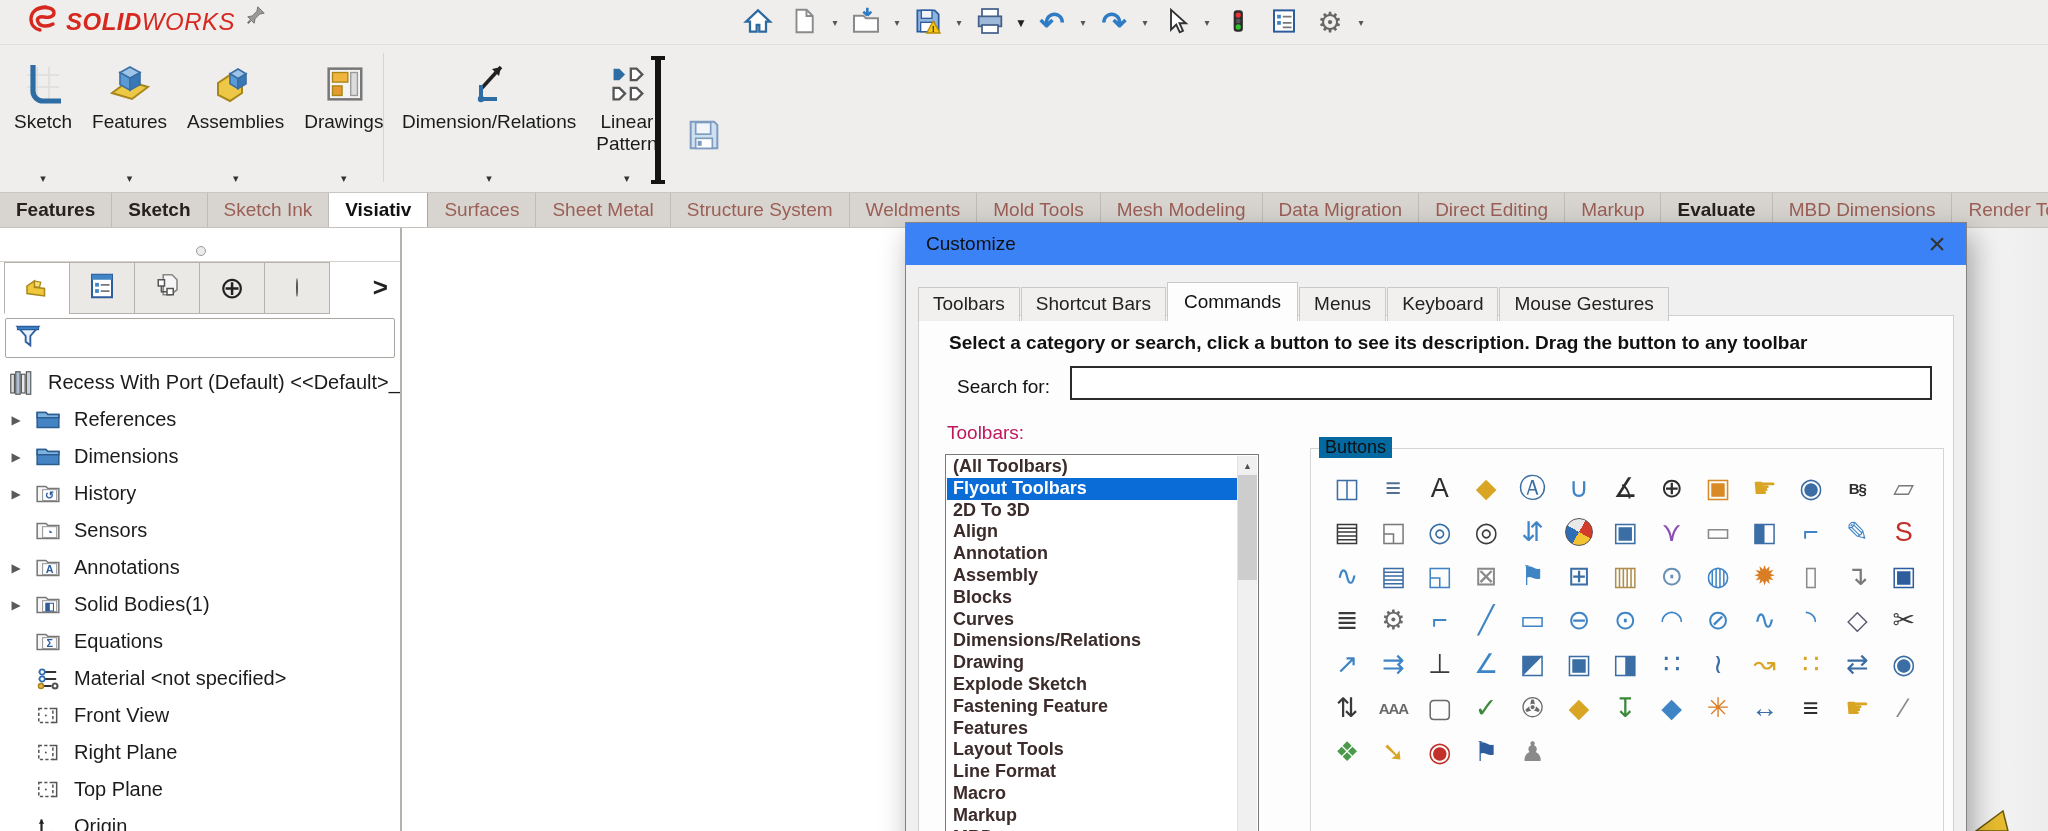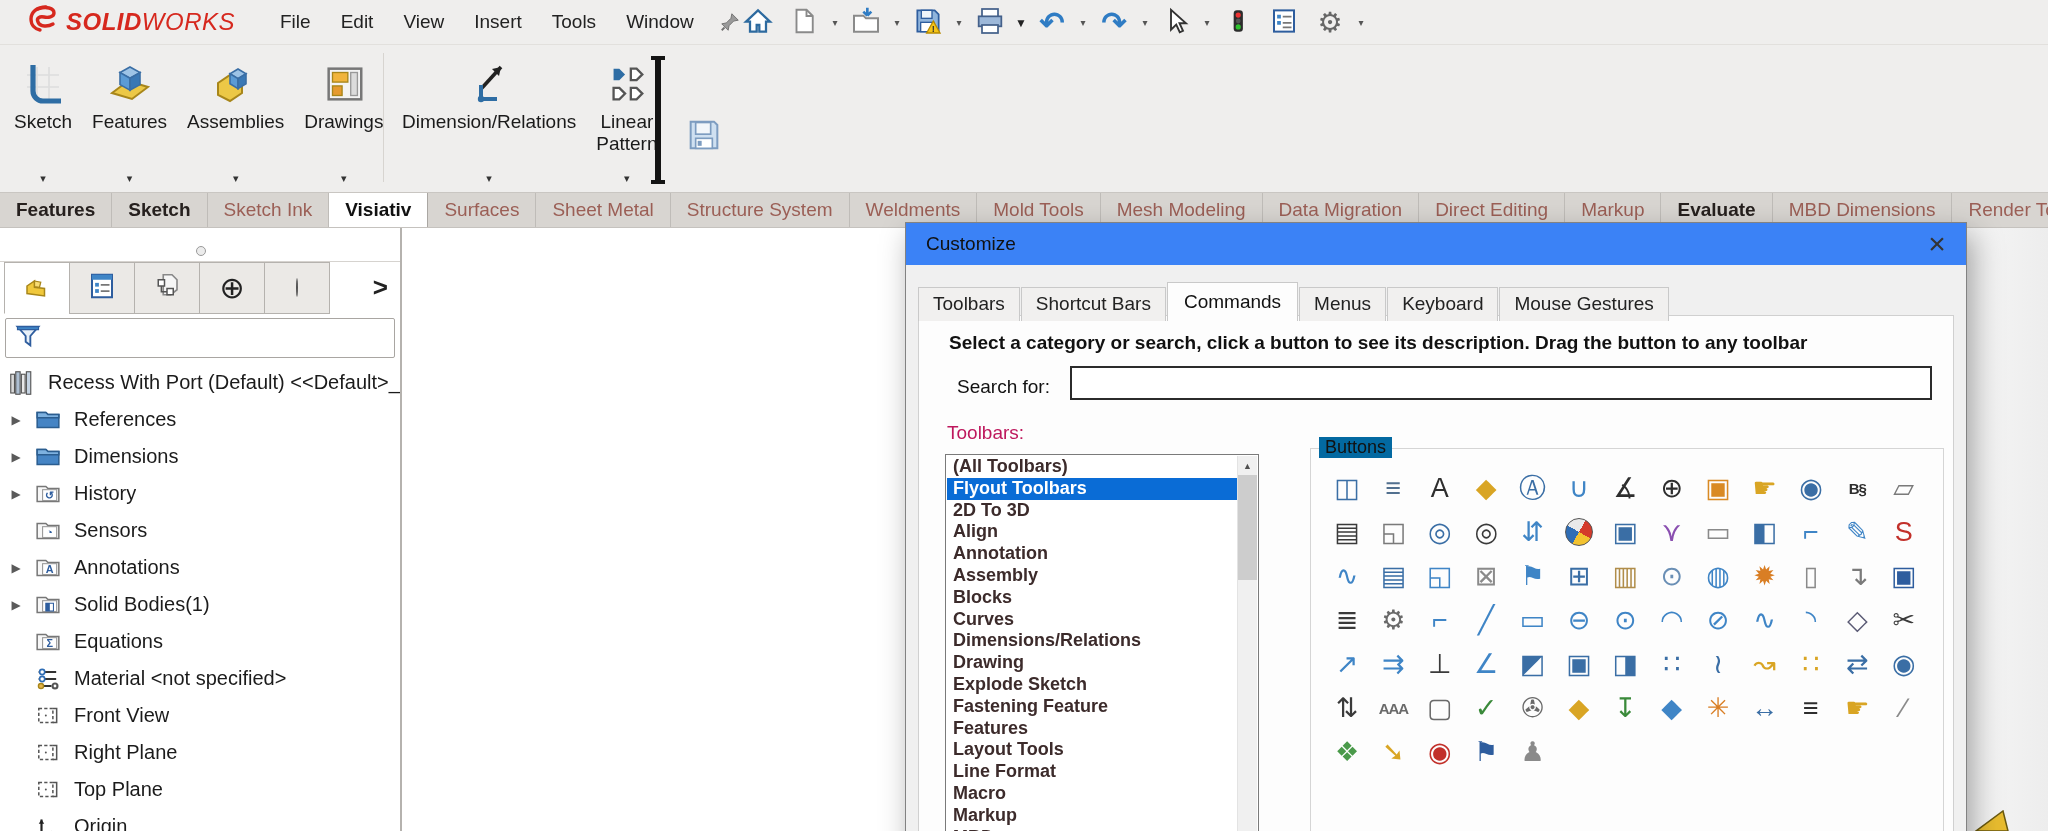--- a/index.html
+++ b/index.html
@@ -1,20 +1,20 @@
 <!DOCTYPE html>
 <html><head>
 <meta charset="utf-8">
 <style>
   *{box-sizing:border-box;margin:0;padding:0}
   html,body{width:2048px;height:831px;overflow:hidden;font-family:"Liberation Sans",sans-serif;background:#efeeed}
   #stage{position:relative;width:2048px;height:831px;overflow:hidden}
 
   
-  .menubar{position:absolute;left:0;top:0;width:2048px;height:45px;background:#efeeed;border-bottom:1px solid #e2e0dd;display:flex;align-items:center}
+  .menubar{position:absolute;left:0;top:0;width:2048px;height:45px;background:#efeeed;border-bottom:1px solid #e2e0dd;display:flex;}
   .logo{display:flex;align-items:center;margin-left:24px;gap:6px}
   .logo-brand{font-size:24px;font-style:italic;color:#d6281e;letter-spacing:.5px}
   .logo-brand b{font-weight:bold}
   .menus{display:flex;margin-left:30px}
   .menu-item{padding:0 15px;font-size:19px;color:#222;line-height:44px;cursor:default}
   .pin{margin-left:6px;width:30px;height:30px;display:flex;align-items:center;justify-content:center}
   .quickbar{position:absolute;left:735px;top:0;height:45px;display:flex;align-items:center}
   .qbtn{height:40px;min-width:46px;padding:0 4px;display:flex;align-items:center;justify-content:center}
   .qdd{width:16px;font-size:10px;color:#555;text-align:center}
   .qdd.solid{font-size:12px;color:#222}
@@ -96,28 +96,20 @@
   <div class="menubar">
     <div class="logo">
       <span>
         <svg width="36" height="32" viewBox="0 0 36 32">
           <path d="M22 3c-9 0-15 5-15 12 0 6 4 10 9 11" fill="none" stroke="#d6281e" stroke-width="3.4" stroke-linecap="round"></path>
           <path d="M14 5c8-3 16-1 16 4 0 4-6 5-10 4-4-1-8 1-6 5 2 5 10 5 15 2" fill="none" stroke="#d6281e" stroke-width="3.4" stroke-linecap="round"></path>
         </svg>
       </span>
       <span class="logo-brand"><b>SOLID</b><span>WORKS</span></span>
     </div>
-    <div class="menus" id="menu-items">
-        <div class="menu-item">File</div>
-        <div class="menu-item">Edit</div>
-        <div class="menu-item">View</div>
-        <div class="menu-item">Insert</div>
-        <div class="menu-item">Tools</div>
-        <div class="menu-item">Window</div>
-      </div>
     <div class="pin">
       <svg width="22" height="22" viewBox="0 0 24 24">
           <path d="M14 3l7 7-5 1-5 5-1 5-7-7 5-1 5-5z" fill="#9a9a9a" stroke="#6f6f6f"></path>
           <path d="M6 18l-3 3" stroke="#6f6f6f" stroke-width="2"></path>
         </svg>
     </div>
     <div class="quickbar" id="quickbar">
         <div class="qbtn">
           <span><svg width="32" height="32" viewBox="0 0 24 24">
               <path d="M12 4 3 12.5h3V20h5v-5h2v5h5v-7.5h3z" fill="#fff" stroke="#2d6a9f" stroke-width="1.7"></path>

